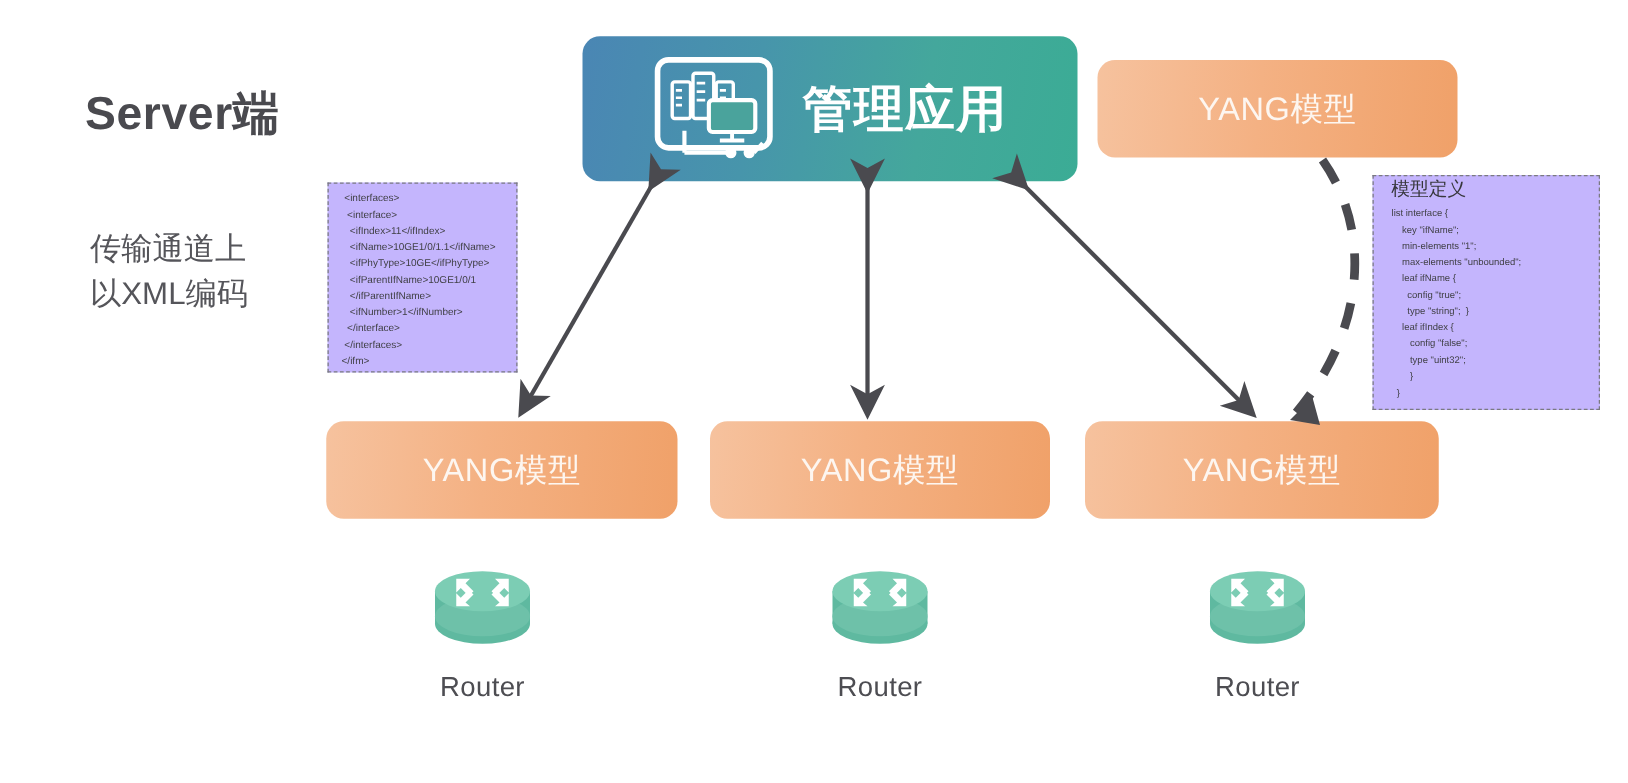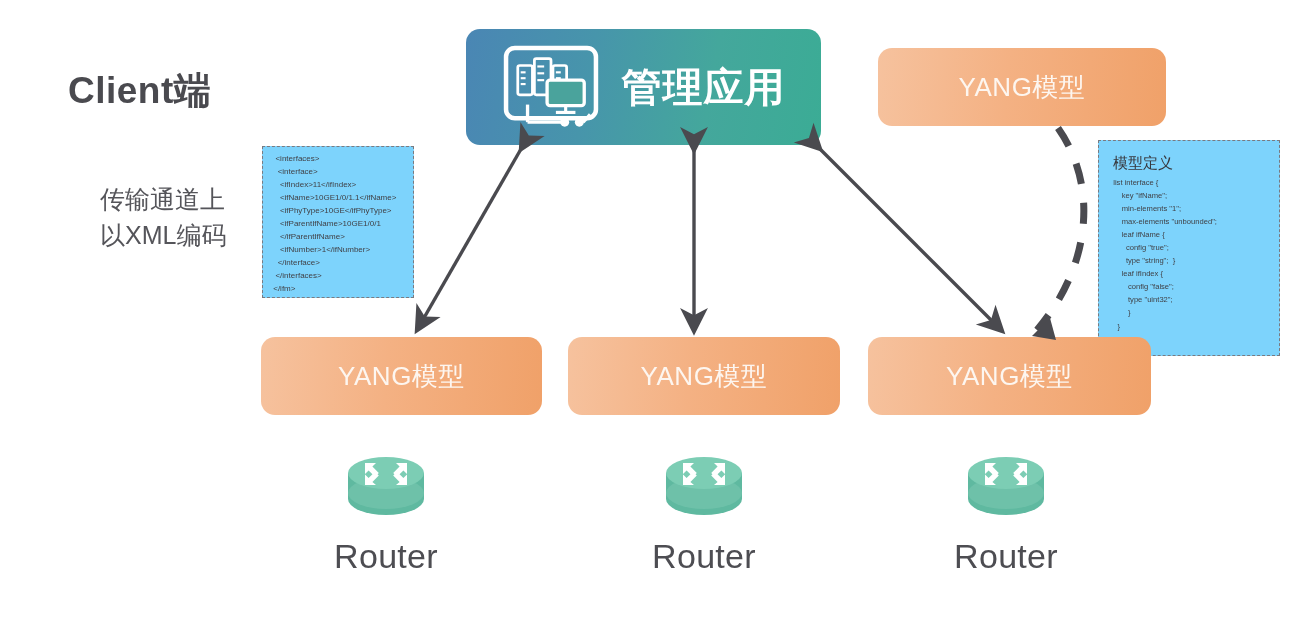--- a/index.html
+++ b/index.html
@@ -17,40 +17,40 @@
     position:absolute;
     color:#4a4a4f;
     font-weight:bold;
     letter-spacing:0.5px;
     white-space:nowrap;
   }
   #client-label{left:68px;top:66px;font-size:37px;}
   #server-label{left:68px;top:468px;font-size:36px;}
   .side-note{
     position:absolute;
-    left:100px;top:182px;
+    left:72px;top:182px;
     font-size:25px;
     color:#55555a;
     line-height:1.42;
     white-space:nowrap;
     font-weight:normal;
   }
 
   
   .card{
     position:absolute;
     border-radius:14px;
     display:flex;
     align-items:center;
     justify-content:center;
     color:#ffffff;
     box-sizing:border-box;
   }
   #mgmt-app{
-    left:466px;top:29px;width:355px;height:116px;
+    left:466px;top:29px;width:396px;height:116px;
     background:linear-gradient(100deg,#4a86b4 0%,#4795ab 35%,#44a79c 68%,#3bac95 100%);
     gap:22px;
   }
   #mgmt-app .card-title{
     font-size:40px;font-weight:bold;letter-spacing:1px;
   }
   .yang-card{
     background:linear-gradient(95deg,#f6c29e 0%,#f4b183 45%,#f0a169 100%);
     font-size:26px;
     color:#fdf6f0;
@@ -62,63 +62,63 @@
   #yang-r3{left:868px;top:337px;width:283px;height:78px;}
 
   
   .mgmt-icon{width:98px;height:86px;flex:0 0 auto;}
 
   
   .dash-panel{
     position:absolute;
     border:1.6px dashed #7a7a80;
     box-sizing:border-box;
-    background:#7dd3fc;
+    background:#c4b5fd;
   }
   #xml-panel{left:262px;top:146px;width:152px;height:152px;padding:6px 8px;}
-  #model-panel{left:1098px;top:140px;width:182px;height:216px;padding:12px 10px;}
+  #model-panel{left:1098px;top:140px;width:182px;height:188px;padding:0 10px;}
   .code{
     font-family:"Liberation Sans","DejaVu Sans",sans-serif;
     font-size:8px;
     line-height:1.62;
     color:#3f3f44;
     white-space:pre;
   }
   #model-panel .panel-head{
     font-size:15px;color:#37373c;margin:1px 0 3px 4px;font-weight:normal;
   }
   #model-panel .code{font-size:7.6px;line-height:1.72;}
 
   
   .router{position:absolute;width:112px;text-align:center;}
   #router1{left:330px;top:443px;}
   #router2{left:648px;top:443px;}
   #router3{left:950px;top:443px;}
   .router-icon{width:92px;height:80px;display:block;margin:0 auto;}
   .router-label{
-    margin-top:14px;font-size:34px;color:#4d4d52;
+    margin-top:14px;font-size:22px;color:#4d4d52;
     letter-spacing:0.3px;white-space:nowrap;
   }
 
   
   #arrows{position:absolute;left:0;top:0;width:1302px;height:626px;pointer-events:none;}
 
   
   #watermark{
     position:absolute;left:1040px;top:548px;
     font-size:34px;color:#c9c9cd;white-space:nowrap;
     letter-spacing:1px;
   }
 </style>
 </head>
 <body>
 
 <div class="stage">
 
-  <div id="client-label" class="side-label">Client端</div>
+  <div id="client-label" class="side-label">Server端</div>
 
   <div class="side-note" id="transport-note">传输通道上<br>以XML编码</div>
 
 
   <div class="card" id="mgmt-app">
     <svg class="mgmt-icon" viewBox="0 0 100 88">
       <rect x="4" y="4" width="92" height="72" rx="9" ry="9" fill="none" stroke="#ffffff" stroke-width="4.6"></rect>
 
       <rect x="16" y="22" width="15" height="30" rx="2" fill="none" stroke="#ffffff" stroke-width="2.8"></rect>
       <line x1="19" y1="29" x2="24" y2="29" stroke="#ffffff" stroke-width="2.2"></line>

